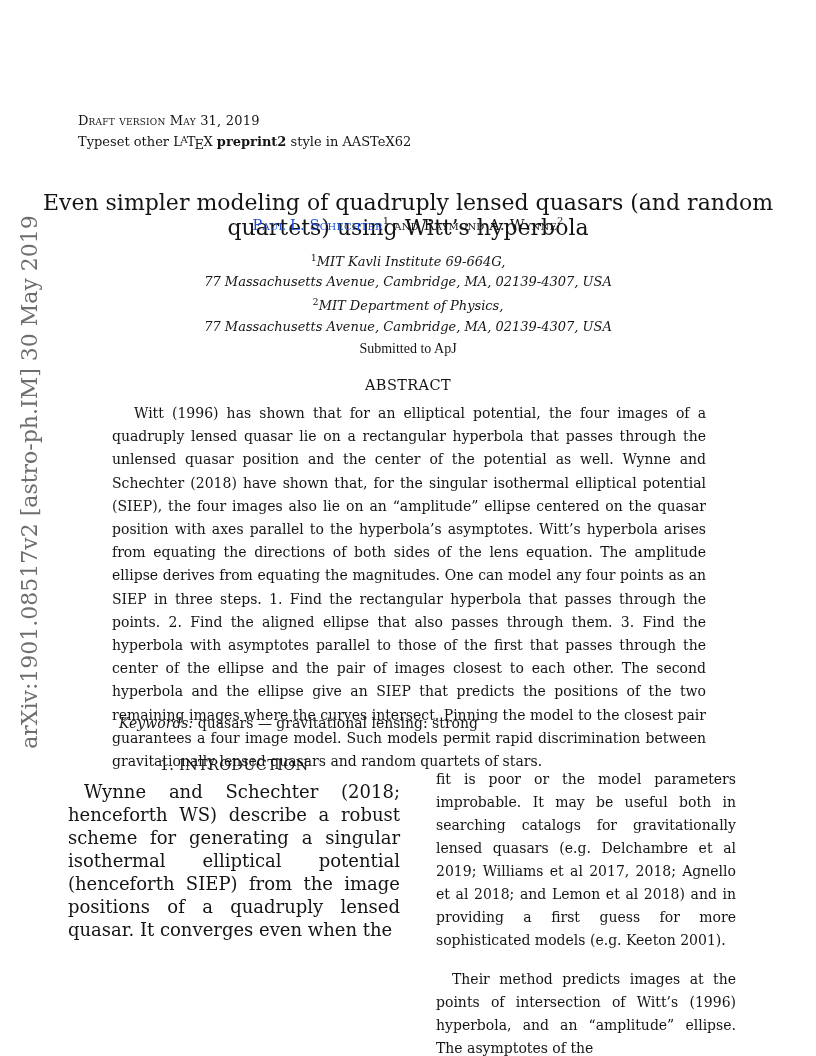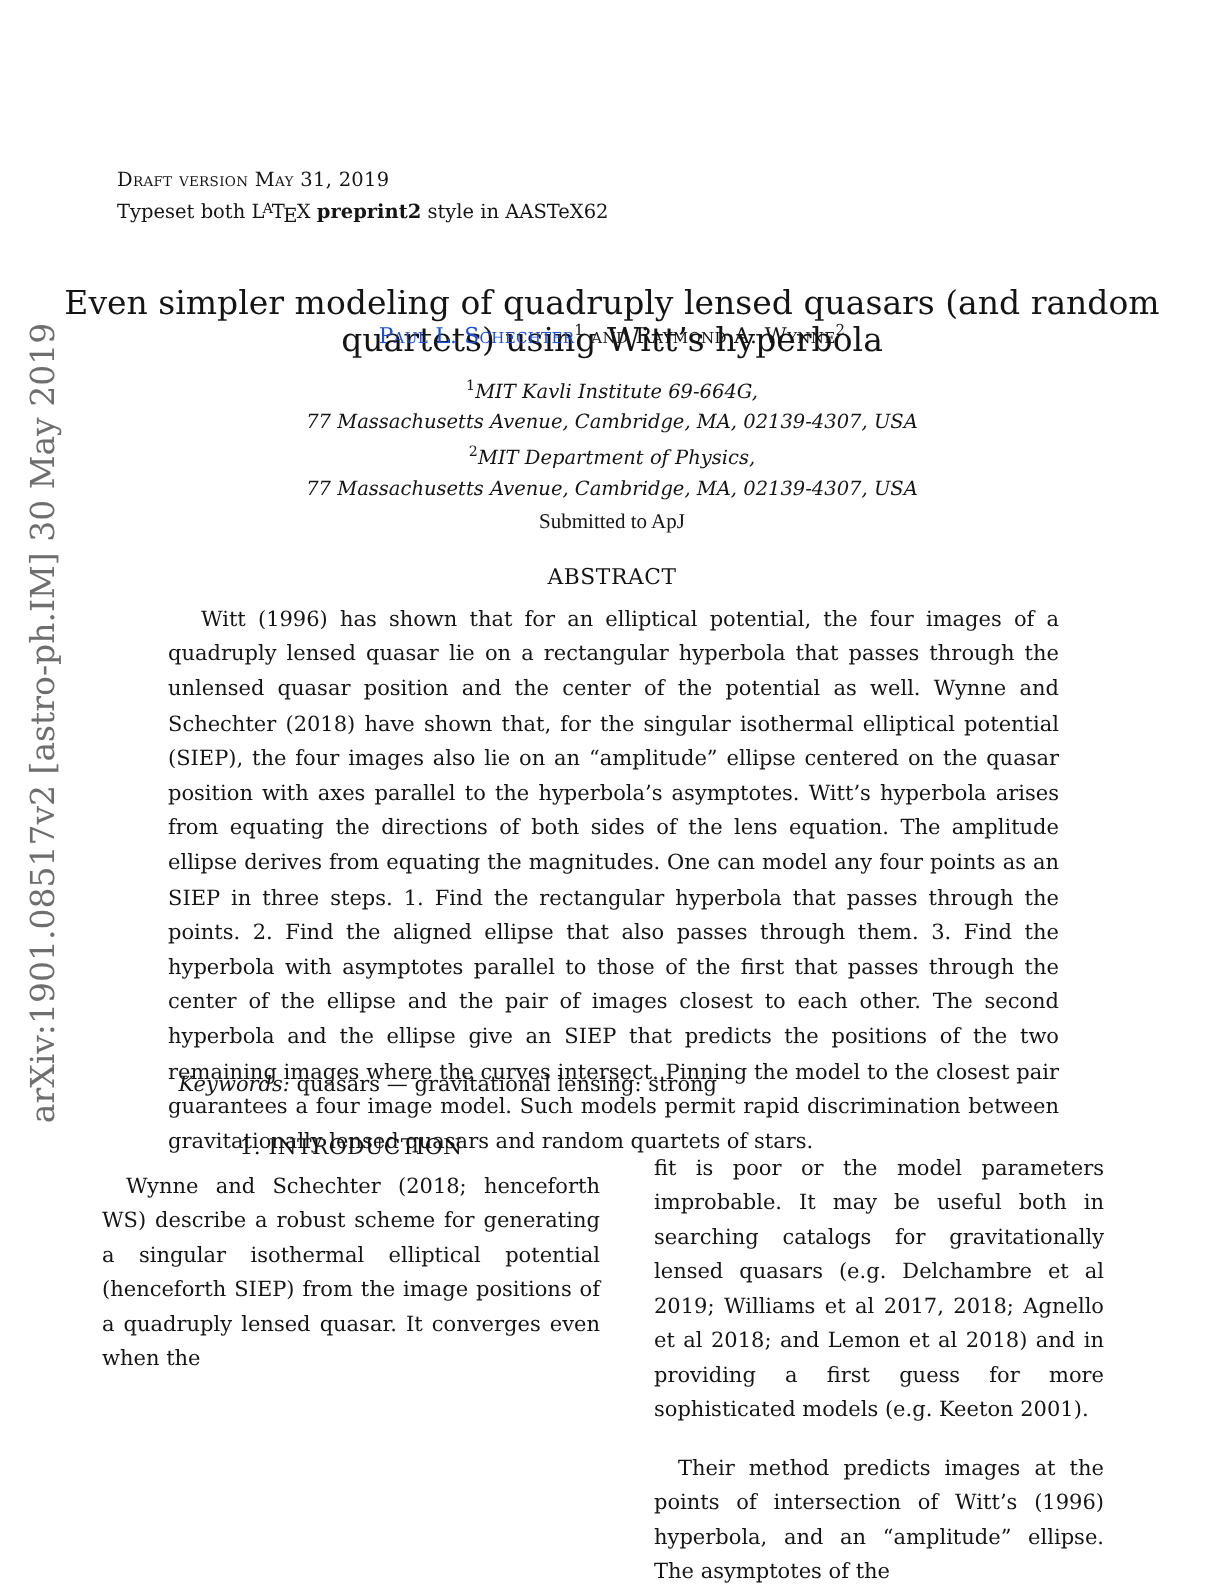--- a/index.html
+++ b/index.html
@@ -68,21 +68,21 @@
     font-size:14px;
   }
   .keywords .kw-label{font-style:italic;}
   
   .section-heading{
     position:absolute;left:68px;top:757px;width:332px;
     text-align:center;font-size:14.5px;letter-spacing:0.3px;
   }
   .col-left{
     position:absolute;left:68px;top:780px;width:332px;
-    font-size:14px;line-height:23px;text-align:justify;
+    font-size:18px;line-height:23px;text-align:justify;
   }
   .col-left p{margin:0;text-indent:16px;}
   .col-right{
     position:absolute;left:420px;top:752px;width:332px;
     font-size:14px;line-height:23px;text-align:justify;
   }
   .col-right p{margin:16px;}
   .col-right p.indent{text-indent:16px;}
   .footnote{
     position:absolute;left:68px;top:903px;width:332px;
@@ -93,21 +93,21 @@
 </head>
 <body>
 
 <div class="page">
 
   <div class="watermark">arXiv:1901.08517v2  [astro-ph.IM]  30 May 2019</div>
 
   <div class="draft-header">
     <div class="draft-line">Draft version May 31, 2019</div>
     <div>
-      <span>Typeset both </span><span><span>L</span><span class="latex-a">A</span><span>T</span><span class="latex-e">E</span><span>X</span></span>
+      <span>Typeset other </span><span><span>L</span><span class="latex-a">A</span><span>T</span><span class="latex-e">E</span><span>X</span></span>
       <span class="bold">preprint2</span><span> style in AASTeX62</span>
     </div>
   </div>
 
   <div class="title">Even simpler modeling of quadruply lensed quasars (and random quartets) using Witt’s hyperbola</div>
 
   <div class="authors">
     <span class="author-link">Paul L. Schechter</span><sup>1</sup><span> and </span><span>Raymond A. Wynne</span><sup>2</sup>
   </div>
 

